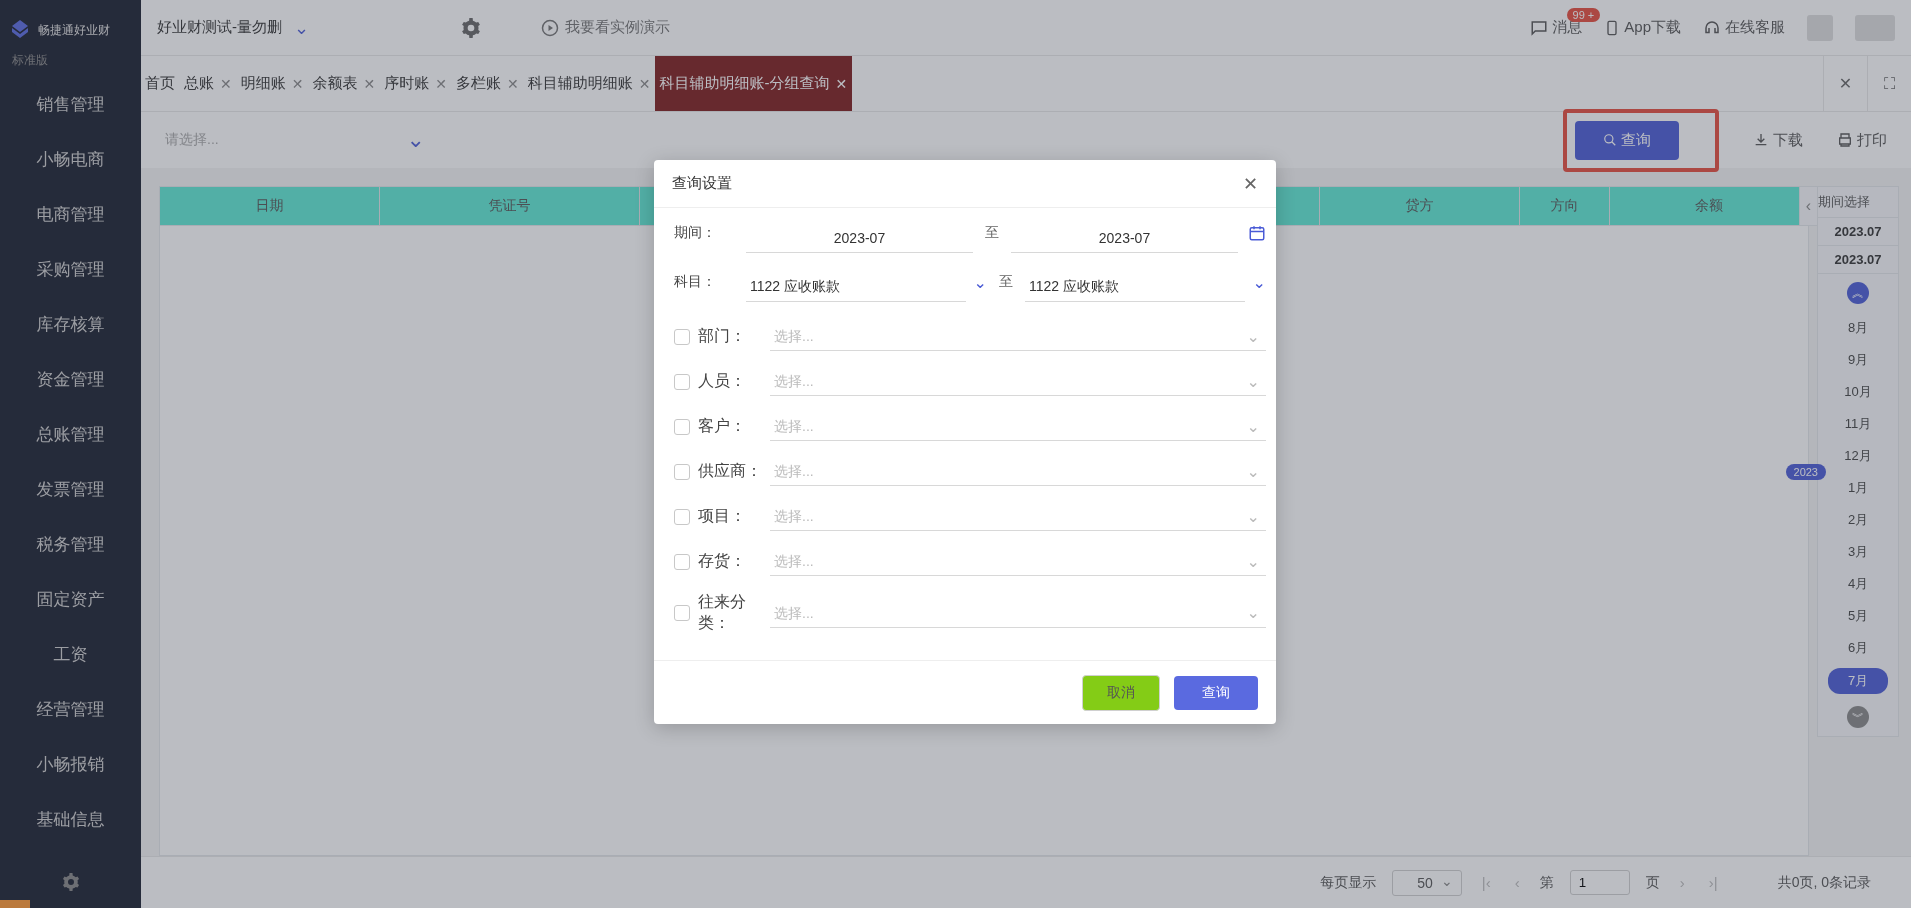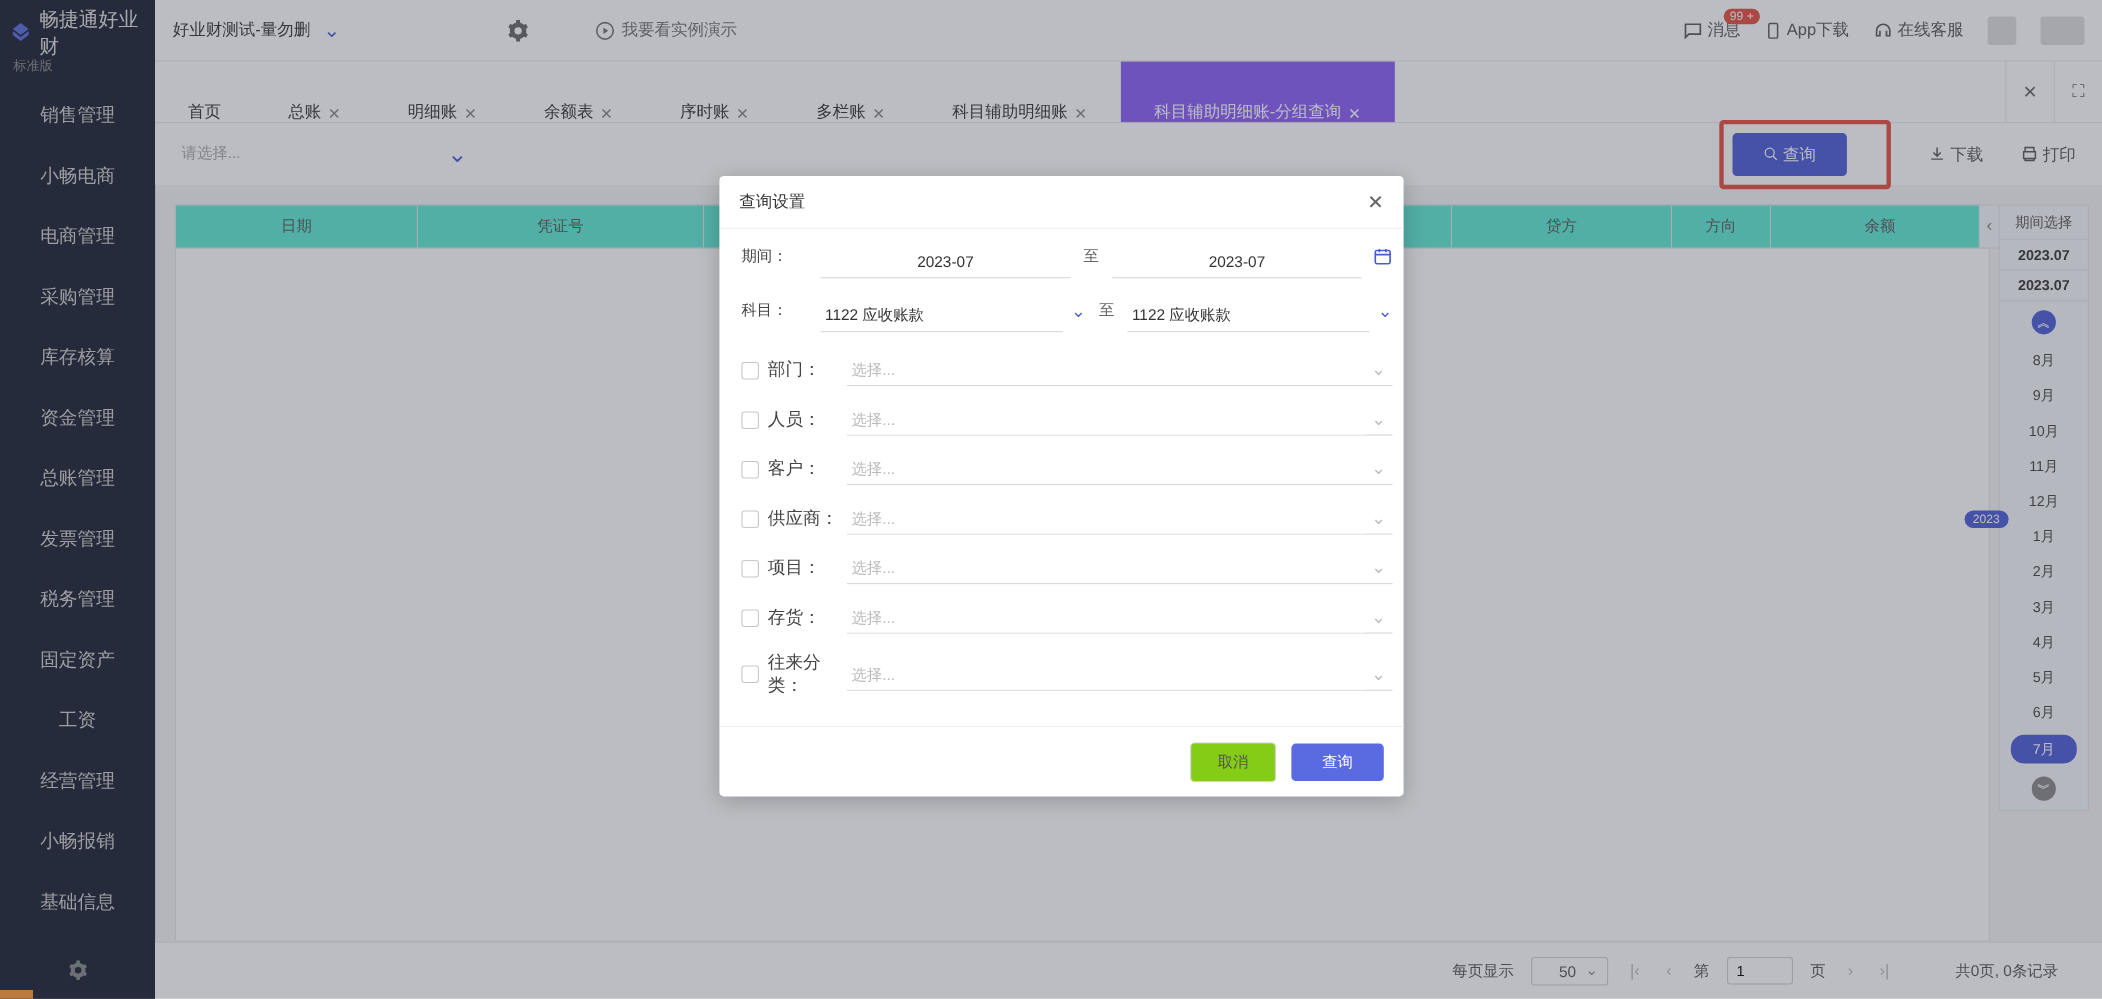--- a/index.html
+++ b/index.html
@@ -2,44 +2,44 @@
 <html><head>
 <meta charset="utf-8">
 <style>
 * { margin: 0; padding: 0; box-sizing: border-box; font-family: "Microsoft YaHei", Arial, sans-serif; }
 body { width: 1911px; height: 908px; overflow: hidden; background: #f5f5f5; position: relative; }
 
 
 .sidebar { position: absolute; left: 0; top: 0; width: 141px; height: 100%; background: #1a1f2e; color: #fff; display: flex; flex-direction: column; }
 .logo-area { height: 60px; display: flex; align-items: center; padding: 8px; }
 .logo-icon { width: 24px; height: 24px; margin-right: 6px; }
-.logo-text { font-size: 18px; color: #e0e0e0; }
+.logo-text { font-size: 12px; color: #e0e0e0; }
 .edition { font-size: 12px; color: #888; padding-left: 12px; margin-top: -8px; margin-bottom: 8px; }
 .nav-items { flex: 1; overflow: hidden; }
 .nav-item { height: 55px; display: flex; align-items: center; justify-content: center; font-size: 17px; color: #d0d0d0; cursor: pointer; }
 .settings-btn { height: 36px; display: flex; align-items: center; justify-content: center; color: #888; cursor: pointer; }
 .bottom-bar { height: 8px; background: #1a1f2e; display: flex; }
 .bottom-bar .orange { width: 30px; background: #ff9933; }
 
 
 .header { position: absolute; left: 141px; top: 0; right: 0; height: 56px; background: #fff; display: flex; align-items: center; padding: 0 16px; border-bottom: 1px solid #e8e8e8; }
 .entity-select { display: flex; align-items: center; color: #333; font-size: 15px; min-width: 280px; cursor: pointer; }
 .entity-select .chev { color: #4a5bd6; margin-left: 12px; font-size: 18px; }
 .gear-btn { margin-left: 24px; color: #666; cursor: pointer; }
 .demo-btn { margin-left: 60px; color: #737373; display: flex; align-items: center; cursor: pointer; font-size: 15px; }
 .header-right { margin-left: auto; display: flex; align-items: center; gap: 22px; }
 .hdr-item { display: flex; align-items: center; color: #555; cursor: pointer; font-size: 15px; position: relative; }
 .badge { position: absolute; top: -10px; right: -18px; background: #e74c3c; color: #fff; font-size: 11px; padding: 1px 6px; border-radius: 8px; }
 .avatar-sq { width: 26px; height: 26px; background: #ddd; border-radius: 3px; }
 
 
 .tabs { position: absolute; left: 141px; top: 56px; right: 0; height: 56px; background: #fff; display: flex; align-items: center; border-bottom: 1px solid #e8e8e8; }
-.tab { height: 100%; display: flex; align-items: flex-end; padding: 0 30px; font-size: 15px; color: #333; cursor: pointer; border-right: 1px solid transparent; }
+.tab { height: 100%; display: flex; align-items: center; padding: 0 4px; font-size: 15px; color: #333; cursor: pointer; border-right: 1px solid transparent; }
 .tab .x { margin-left: 6px; color: #888; font-size: 14px; }
-.tab.active { background: #8b5cf6; color: #fff; }
+.tab.active { background: #7f1d1d; color: #fff; }
 .tab.active .x { color: #fff; }
 .tab-controls { margin-left: auto; display: flex; align-items: center; height: 100%; }
 .tab-ctrl-btn { width: 44px; height: 100%; display: flex; align-items: center; justify-content: center; border-left: 1px solid #e8e8e8; cursor: pointer; color: #666; }
 
 
 .toolbar { position: absolute; left: 141px; top: 112px; right: 0; height: 56px; background: #fff; display: flex; align-items: center; padding: 0 24px; }
 .please-select { color: #aaa; font-size: 14px; display: flex; align-items: center; width: 260px; cursor: pointer; }
 .please-select .chev { color: #4a5bd6; margin-left: auto; font-size: 22px; }
 .toolbar-right { margin-left: auto; display: flex; align-items: center; gap: 34px; }
 .query-btn-box { border: 4px solid #e74c3c; padding: 8px 36px 8px 8px; border-radius: 4px; }
@@ -48,21 +48,21 @@
 
 
 .table-hdr { position: absolute; left: 159px; top: 186px; right: 102px; height: 40px; background: #5eead4; border: 1px solid #e4e6ea; display: flex; }
 .th { flex: 0 0 auto; display: flex; align-items: center; justify-content: center; font-size: 14px; color: #555; border-right: 1px solid #e4e6ea; }
 .th:last-child { border-right: none; }
 .table-body { position: absolute; left: 159px; top: 226px; right: 102px; bottom: 52px; background: #fff; border: 1px solid #e4e6ea; border-top: none; }
 
 
 .period-panel { position: absolute; right: 12px; top: 186px; width: 82px; background: #f7f8fa; border: 1px solid #e4e6ea; display: flex; flex-direction: column; align-items: center; font-size: 13px; }
 .period-tab { position: absolute; right: 94px; top: 186px; width: 18px; background: #f7f8fa; border: 1px solid #e4e6ea; border-right: none; display: flex; align-items: center; justify-content: center; height: 40px; color: #888; cursor: pointer; }
-.period-hdr { width: 100%; text-align: center; padding: 6px 0; color: #555; border-bottom: 1px solid #e4e6ea; }
+.period-hdr { width: 100%; padding: 6px 0; color: #555; border-bottom: 1px solid #e4e6ea; }
 .period-date { width: 100%; text-align: center; padding: 6px 0; color: #333; font-weight: bold; border-bottom: 1px solid #e4e6ea; }
 .period-collapse { width: 22px; height: 22px; background: #4a5bd6; border-radius: 50%; color: #fff; display: flex; align-items: center; justify-content: center; margin: 8px 0; cursor: pointer; font-size: 12px; }
 .period-month { padding: 7px 0; width: 100%; text-align: center; color: #444; cursor: pointer; }
 .year-tag { position: absolute; right: 72px; background: #4a5bd6; color: #fff; font-size: 11px; padding: 2px 8px; border-radius: 10px; }
 .period-month.active { background: #4a5bd6; color: #fff; border-radius: 12px; margin: 4px 10px; width: auto; padding: 4px 0; }
 .period-expand { width: 22px; height: 22px; background: #888; border-radius: 50%; color: #fff; display: flex; align-items: center; justify-content: center; margin: 8px 0; cursor: pointer; font-size: 12px; }
 
 
 .footer { position: absolute; left: 141px; bottom: 0; right: 0; height: 52px; background: #fff; display: flex; align-items: center; justify-content: flex-end; padding: 0 40px; gap: 16px; border-top: 1px solid #e8e8e8; font-size: 14px; color: #555; }
 .page-select { border: 1px solid #d0d0d0; padding: 4px 28px 4px 24px; border-radius: 3px; cursor: pointer; position: relative; }

